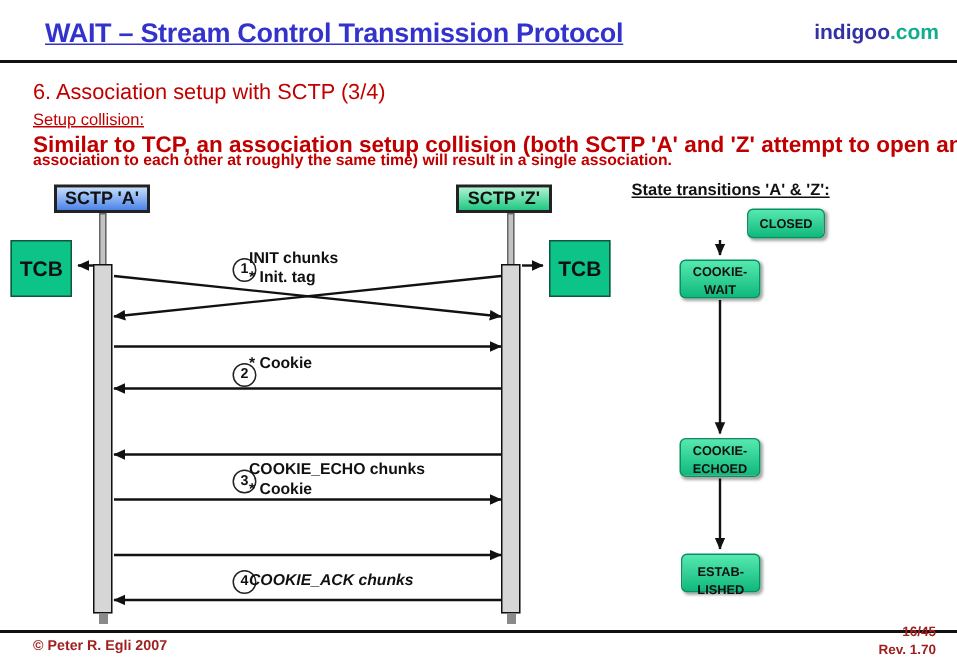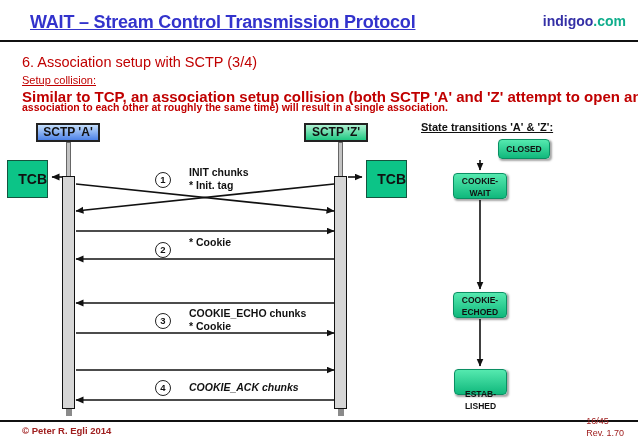--- a/index.html
+++ b/index.html
@@ -22,51 +22,51 @@
   .bodyline1 { position:absolute; left:22px; top:88px;  font-size:15px; font-weight:bold; color:#c00000; white-space:nowrap; }
   .bodyline2 { position:absolute; left:22px; top:101px; font-size:10.5px; font-weight:bold; color:#c00000; white-space:nowrap; }
 
   
   .ep { position:absolute; height:19px; width:64px; border:2px solid #222; text-align:center;
         font-size:12px; font-weight:bold; color:#111; line-height:15px; white-space:nowrap; }
   .ep-a { left:36px;  top:123px; background:linear-gradient(#c4defb,#4d82e8); }
   .ep-z { left:304px; top:123px; background:linear-gradient(#aef1d1,#1fc882); }
 
   .tcb { position:absolute; top:160px; width:41px; height:38px; background:#0cc487; border:1px solid #14553f;
-         text-align:right; line-height:36px; font-size:14px; font-weight:bold; color:#111; }
+         text-align:center; line-height:36px; font-size:14px; font-weight:bold; color:#111; }
   .tcb-l { left:7px; }  .tcb-r { left:366px; }
 
   
   .lifeline { position:absolute; width:5px; top:142px; height:35px; background:#c3c3c3; border:1px solid #666; }
   .ll-a { left:66px; } .ll-z { left:338px; }
   .actbar { position:absolute; width:13px; top:176px; height:233px; background:#d6d6d6; border:1.5px solid #111; }
   .ab-a { left:62px; } .ab-z { left:334px; }
   .foot { position:absolute; top:409px; width:6px; height:7px; background:#8a8a8a; }
   .ft-a { left:66px; } .ft-z { left:338px; }
 
   
   .stepnum { position:absolute; width:16px; height:16px; border:1.3px solid #222; border-radius:50%;
              background:#fff; text-align:center; line-height:14px; font-size:9.5px; font-weight:bold; color:#111; }
-  .steptxt { position:absolute; left:189px; font-size:10.5px; font-weight:bold; color:#111; line-height:13px; white-space:nowrap; }
+  .steptxt { position:absolute; left:166px; font-size:10.5px; font-weight:bold; color:#111; line-height:13px; white-space:nowrap; }
 
   
   .st-title { position:absolute; left:421px; top:121px; font-size:11px; font-weight:bold; color:#111;
               text-decoration:underline; white-space:nowrap; }
   .state { position:absolute; border-radius:4px; border:1px solid #0a8f63;
            background:linear-gradient(#55e9af,#10b87c); box-shadow:1.5px 1.5px 2px rgba(0,0,0,0.35);
            text-align:center; font-size:8.5px; font-weight:bold; color:#111; line-height:12px; }
   .st-closed  { left:454px; top:139px; width:52px; height:20px; line-height:19px;margin-left:44px; }
   .st-wait    { left:453px; top:173px; width:54px; height:26px; padding-top:1px; }
   .st-echoed  { left:453px; top:292px; width:54px; height:26px; padding-top:1px; }
-  .st-estab   { left:454px; top:369px; width:53px; height:26px; padding-top:18px; }
+  .st-estab   { left:454px; top:369px; width:53px; height:26px; padding-top:5px; }
 
   
   .ftr-rule { position:absolute; left:0; top:420px; width:638px; height:1.5px; background:#111; }
   .ftr-copy { position:absolute; left:22px; top:425px; font-size:9.5px; font-weight:bold; color:#a02020; white-space:nowrap; }
-  .ftr-page { position:absolute; right:14px; top:416px; font-size:9px; font-weight:normal; color:#a02020; line-height:11.5px; }
+  .ftr-page { position:absolute; right:14px; top:416px; font-size:9px; font-weight:bold; color:#a02020; text-align:right; line-height:11.5px; }
 
   svg.overlay { position:absolute; left:0; top:0; width:638px; height:442px; pointer-events:none; }
 </style>
 </head>
 <body>
 
 <div id="slide">
 
   <div class="hdr-title">WAIT – Stream Control Transmission Protocol</div>
   <div class="hdr-logo"><span class="logo-name">indigoo</span><span class="logo-tld">.com</span></div>
@@ -146,19 +146,19 @@
   <div class="state st-echoed">
     <div>COOKIE-</div>
     <div>ECHOED</div>
   </div>
   <div class="state st-estab">
     <div>ESTAB-</div>
     <div>LISHED</div>
   </div>
 
   <div class="ftr-rule"></div>
-  <div class="ftr-copy">© Peter R. Egli 2014</div>
+  <div class="ftr-copy">© Peter R. Egli 2007</div>
   <div class="ftr-page">
     <div>16/45</div>
     <div>Rev. 1.70</div>
   </div>
 
 </div>
 
 </body></html>

